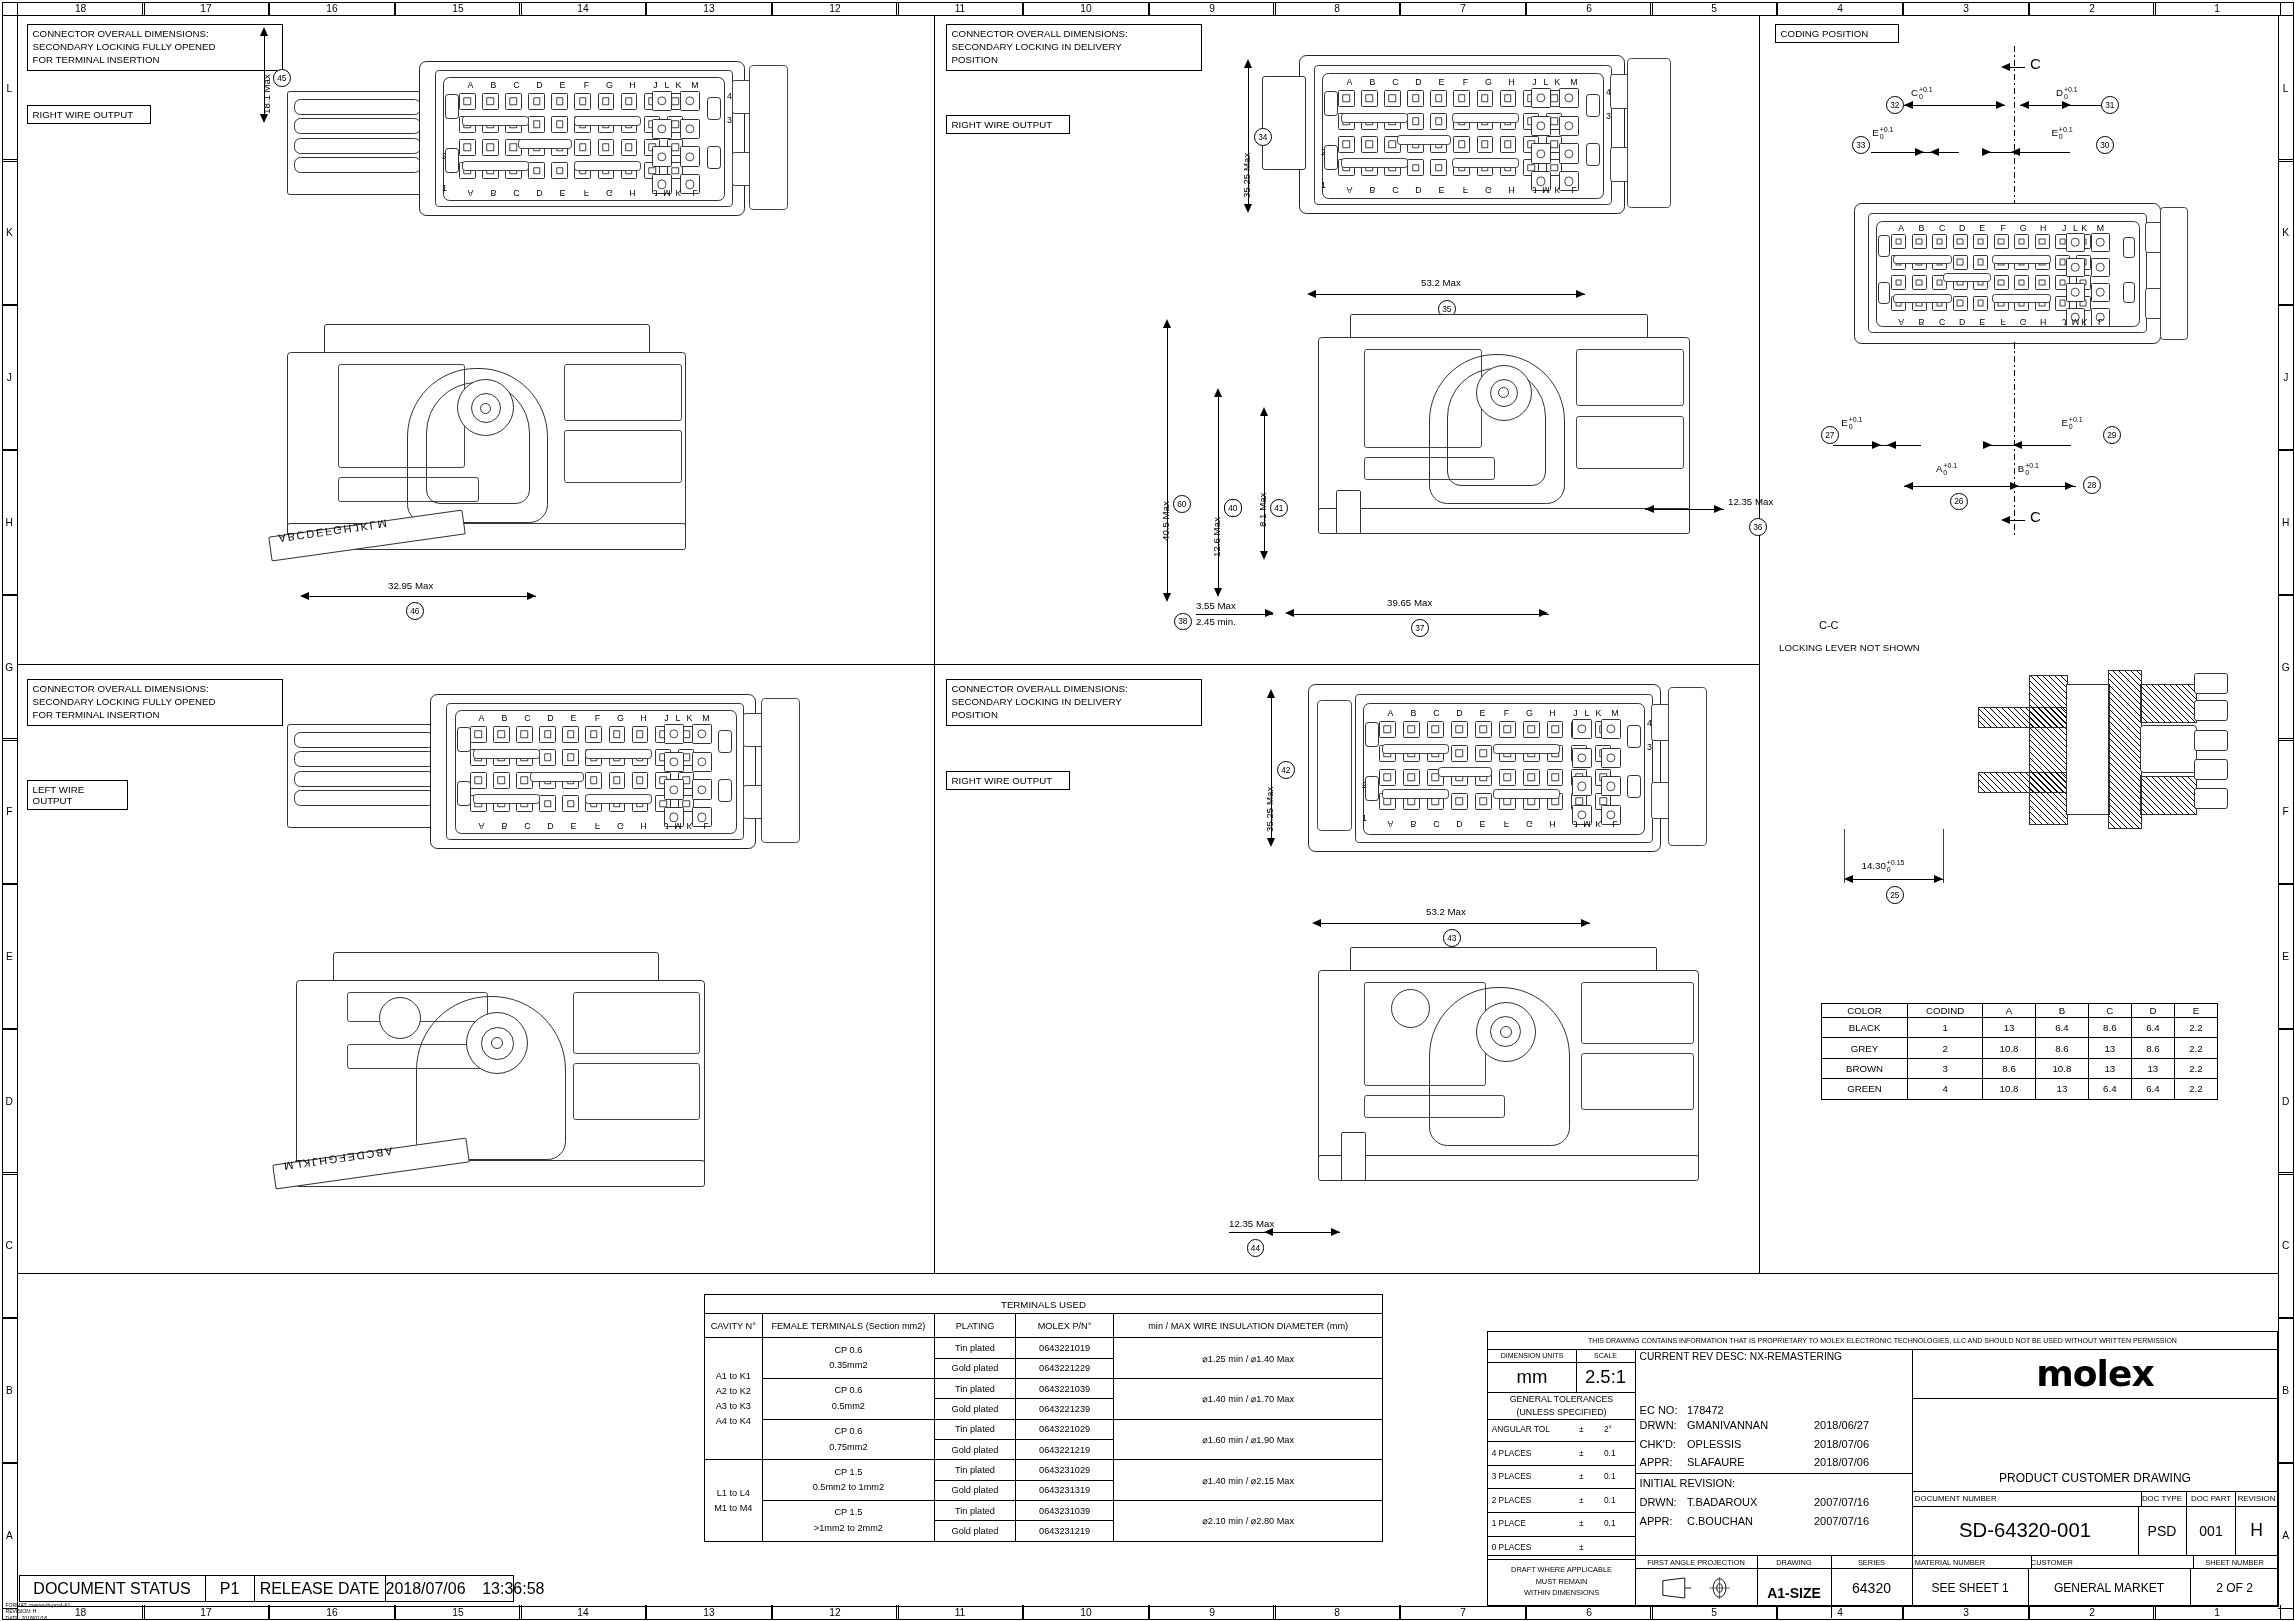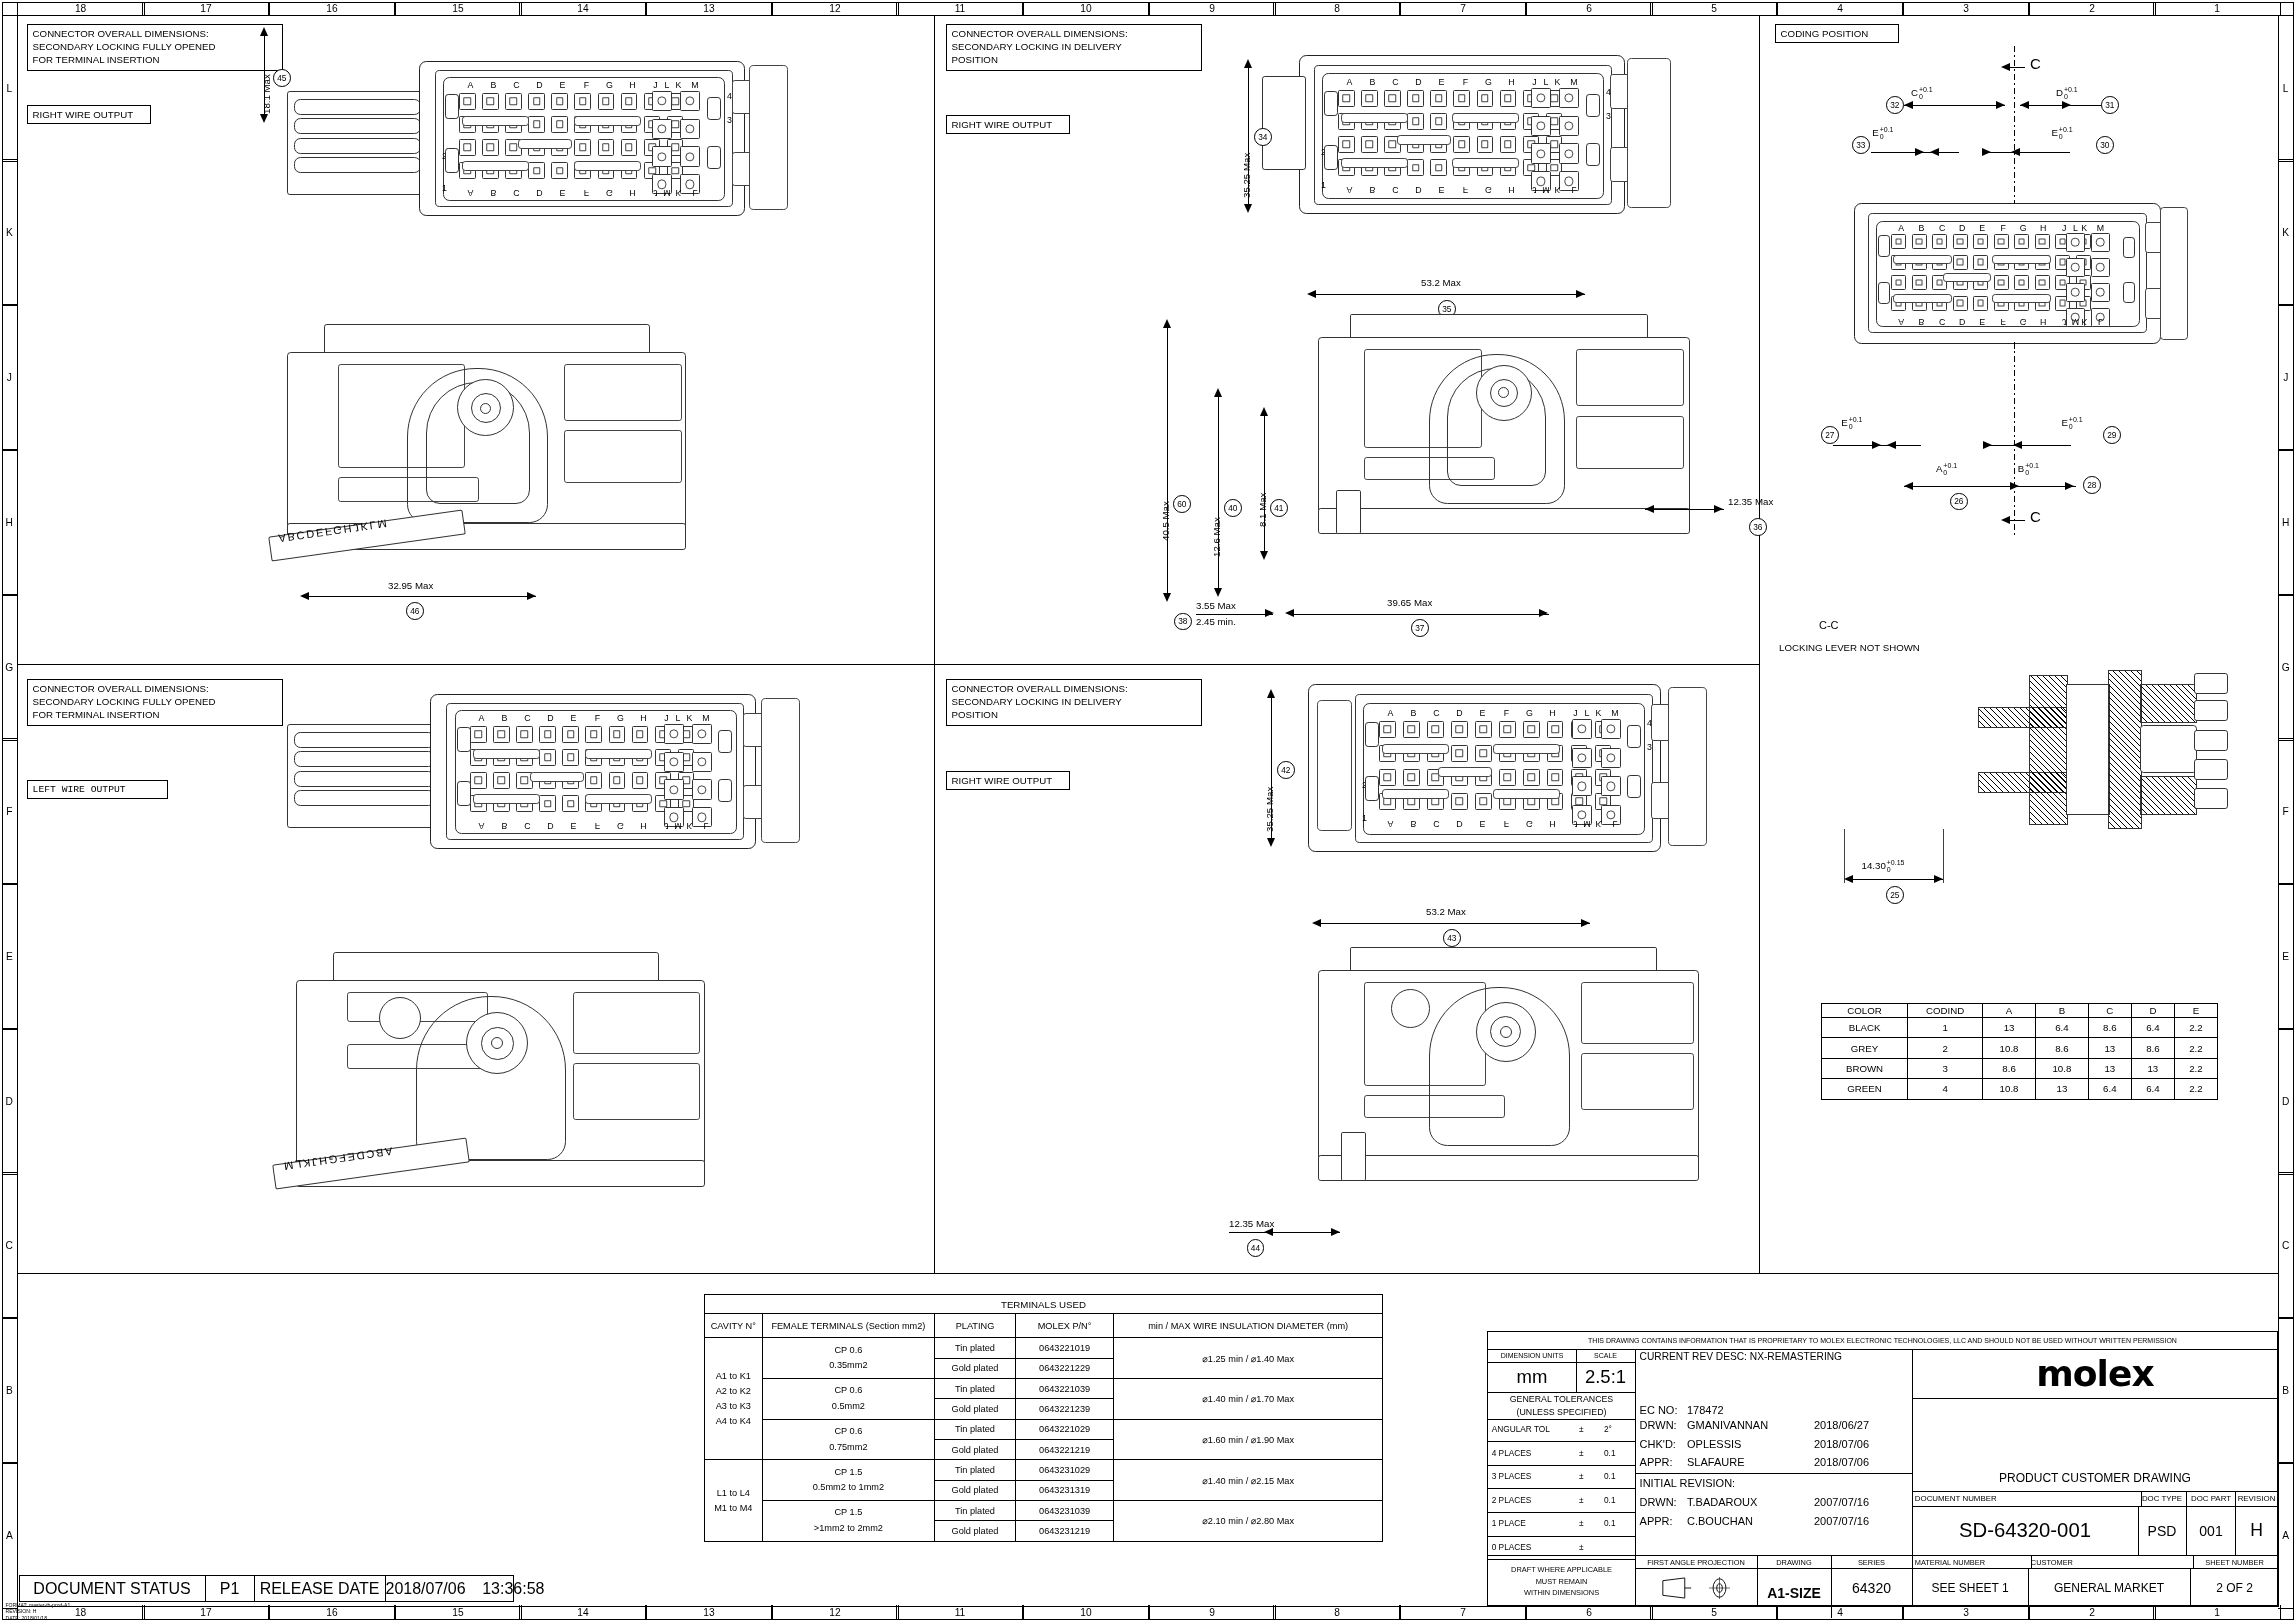--- a/index.html
+++ b/index.html
@@ -476,21 +476,21 @@
     <div class="arrowU" style="left:11.6px;top:0px;"></div>
     <div class="arrowD" style="left:11.6px;top:274px;"></div>
     <div class="dim-v" style="position:absolute;left:9.2px;top:222px;">40.5 Max</div>
     <div class="balloon" style="position:absolute;left:22px;top:176px;">60</div>
   </div>
   <div class="abs" style="left:1202px;top:388px;">
     <div class="arrowline-v" style="position:absolute;left:15.7px;top:2.8px;height:203px;"></div>
     <div class="arrowU" style="left:11.6px;top:0px;"></div>
     <div class="arrowD" style="left:11.6px;top:200px;"></div>
     <div class="dim-v" style="position:absolute;left:9.2px;top:169px;">12.6 Max</div>
-    <div class="balloon" style="position:absolute;left:22px;top:111px;">40</div>
+    <div class="balloon" style="position:absolute;left:22px;top:111px;border-radius:8px;">40</div>
   </div>
   <div class="abs" style="left:1248px;top:407px;">
     <div class="arrowline-v" style="position:absolute;left:15.7px;top:2.8px;height:148px;"></div>
     <div class="arrowU" style="left:11.6px;top:0px;"></div>
     <div class="arrowD" style="left:11.6px;top:144px;"></div>
     <div class="dim-v" style="position:absolute;left:9.2px;top:120px;">8.1 Max</div>
     <div class="balloon" style="position:absolute;left:22px;top:92px;">41</div>
   </div>
 
   <div class="abs" style="left:1645px;top:495px;">
@@ -512,21 +512,21 @@
     <div class="arrowline" style="position:absolute;left:6.5px;top:18.5px;width:257px;"></div>
     <div class="arrowL" style="left:0px;top:14.3px;"></div>
     <div class="arrowR" style="left:254px;top:14.3px;"></div>
     <div class="dim" style="position:absolute;left:102px;top:1.8px;">39.65 Max</div>
     <div class="balloon" style="position:absolute;left:126px;top:24px;">37</div>
   </div>
 
   <div class="abs notebox" style="left:27px;top:679px;width:256px;">CONNECTOR OVERALL DIMENSIONS:
 SECONDARY LOCKING FULLY OPENED
 FOR TERMINAL INSERTION</div>
-  <div class="abs labelbox" style="left:27px;top:780px;width:141px;font-family:Liberation Mono, monospace;">LEFT WIRE OUTPUT</div>
+  <div class="abs labelbox" style="left:27px;top:780px;width:101px;">LEFT WIRE OUTPUT</div>
 
   <div class="conn" style="left:287px;top:693px;width:550px;height:203px;">
     <div class="sv" style="left:0px;top:31px;width:153px;height:102px;border-radius:2.8px;"></div>
     <div class="sv" style="left:6.5px;top:39px;width:139px;height:14px;border-radius:6.5px;"></div>
     <div class="sv" style="left:6.5px;top:58px;width:139px;height:14px;border-radius:6.5px;"></div>
     <div class="sv" style="left:6.5px;top:78px;width:139px;height:14px;border-radius:6.5px;"></div>
     <div class="sv" style="left:6.5px;top:97px;width:139px;height:14px;border-radius:6.5px;"></div>
     <div class="knob" style="left:147px;top:36px;width:21px;height:18.5px;"></div>
     <div class="knob" style="left:147px;top:64px;width:21px;height:18.5px;"></div>
     <div class="knob" style="left:147px;top:92px;width:21px;height:18.5px;"></div>

